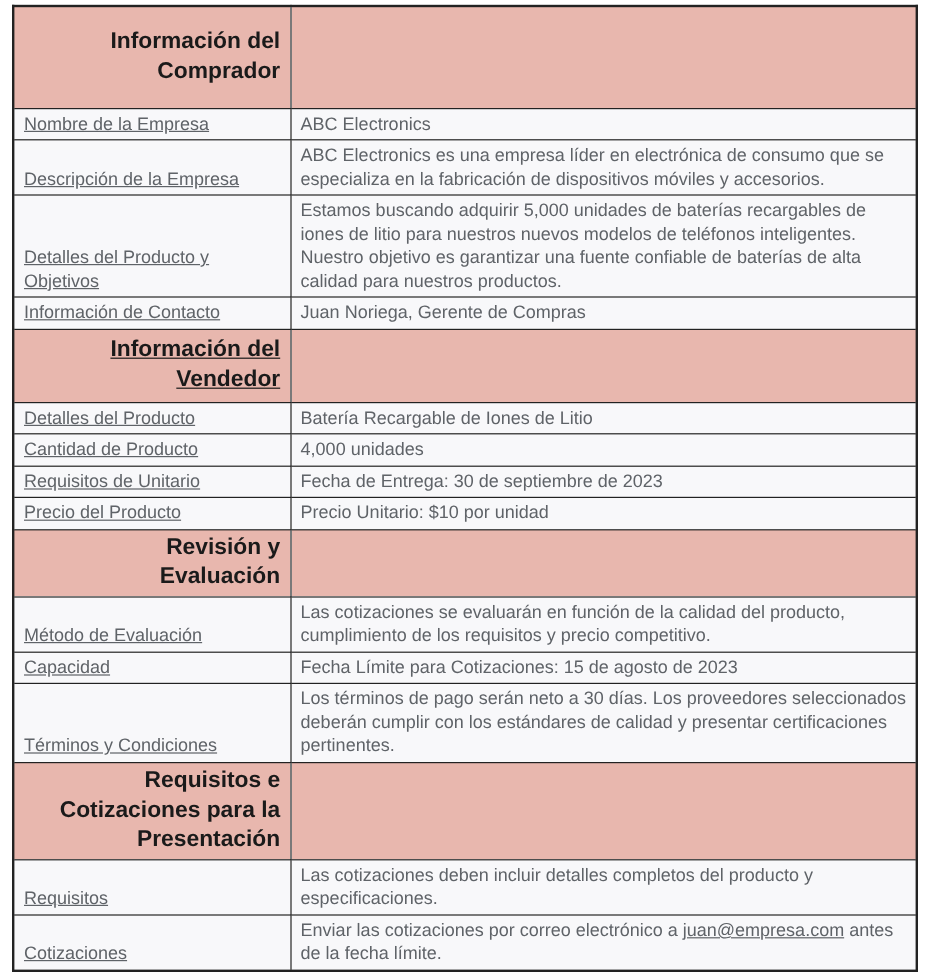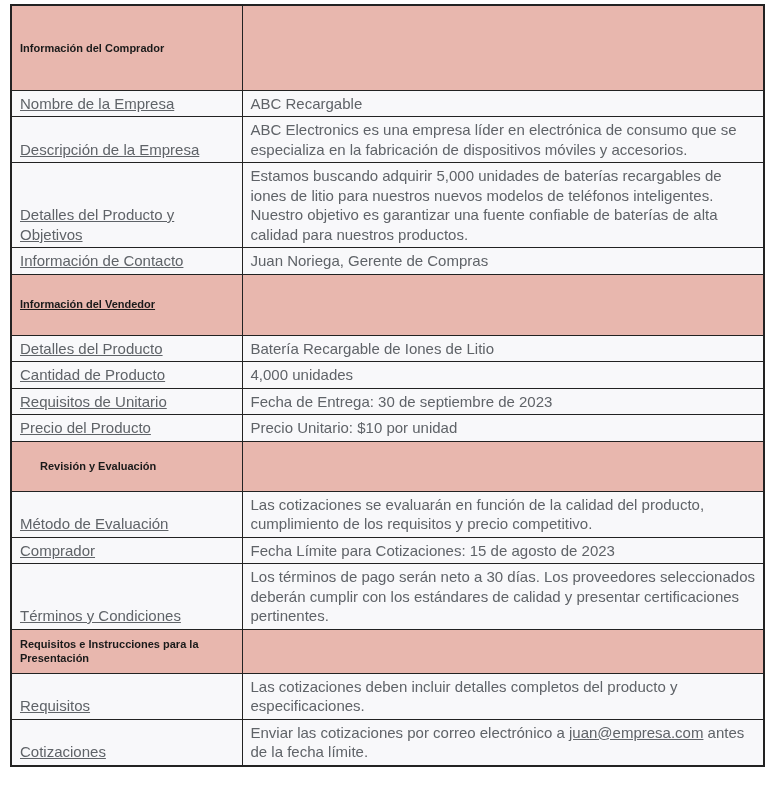--- a/index.html
+++ b/index.html
@@ -29,23 +29,23 @@
   col.c-value{width:522px;}
   th,td{
     border:1px solid var(--border);
     padding:3px 8px;
     overflow:hidden;
   }
   th.sec{
     background:var(--section-bg);
     color:var(--section-text);
     font-weight:bold;
-    text-align:left;
+    text-align:right;
     vertical-align:middle;
-    font-size:11px;
+    font-size:19px;
   }
   tr.s1 th{height:85px;}
   tr.s2 th{height:61px;text-decoration:underline;}
   tr.s3 th{height:50px;padding-left:28px;}
   tr.s4 th{height:44px;}
   td.lbl{
     background:var(--cell-bg);
     color:var(--label-text);
     vertical-align:bottom;
     text-align:left;
@@ -72,21 +72,21 @@
       <col class="c-value">
     </colgroup>
   <tbody>
 
     <tr class="s1">
       <th class="sec">Información del Comprador</th>
       <th class="sec"></th>
     </tr>
     <tr>
       <td class="lbl">Nombre de la Empresa</td>
-      <td class="val">ABC Recargable</td>
+      <td class="val">ABC Electronics</td>
     </tr>
     <tr>
       <td class="lbl">Descripción de la Empresa</td>
       <td class="val">ABC Electronics es una empresa líder en electrónica de consumo que se especializa en la fabricación de dispositivos móviles y accesorios.</td>
     </tr>
     <tr>
       <td class="lbl">Detalles del Producto y Objetivos</td>
       <td class="val">Estamos buscando adquirir 5,000 unidades de baterías recargables de iones de litio para nuestros nuevos modelos de teléfonos inteligentes. Nuestro objetivo es garantizar una fuente confiable de baterías de alta calidad para nuestros productos.</td>
     </tr>
     <tr>
@@ -117,30 +117,30 @@
 
     <tr class="s3">
       <th class="sec">Revisión y Evaluación</th>
       <th class="sec"></th>
     </tr>
     <tr>
       <td class="lbl">Método de Evaluación</td>
       <td class="val">Las cotizaciones se evaluarán en función de la calidad del producto, cumplimiento de los requisitos y precio competitivo.</td>
     </tr>
     <tr>
-      <td class="lbl">Comprador</td>
+      <td class="lbl">Capacidad</td>
       <td class="val">Fecha Límite para Cotizaciones: 15 de agosto de 2023</td>
     </tr>
     <tr>
       <td class="lbl">Términos y Condiciones</td>
       <td class="val">Los términos de pago serán neto a 30 días. Los proveedores seleccionados deberán cumplir con los estándares de calidad y presentar certificaciones pertinentes.</td>
     </tr>
 
     <tr class="s4">
-      <th class="sec">Requisitos e Instrucciones para la Presentación</th>
+      <th class="sec">Requisitos e Cotizaciones para la Presentación</th>
       <th class="sec"></th>
     </tr>
     <tr>
       <td class="lbl">Requisitos</td>
       <td class="val">Las cotizaciones deben incluir detalles completos del producto y especificaciones.</td>
     </tr>
     <tr>
       <td class="lbl">Cotizaciones</td>
       <td class="val"><span>Enviar las cotizaciones por correo electrónico a </span><a class="email" href="#">juan@empresa.com</a><span> antes de la fecha límite.</span></td>
     </tr>

